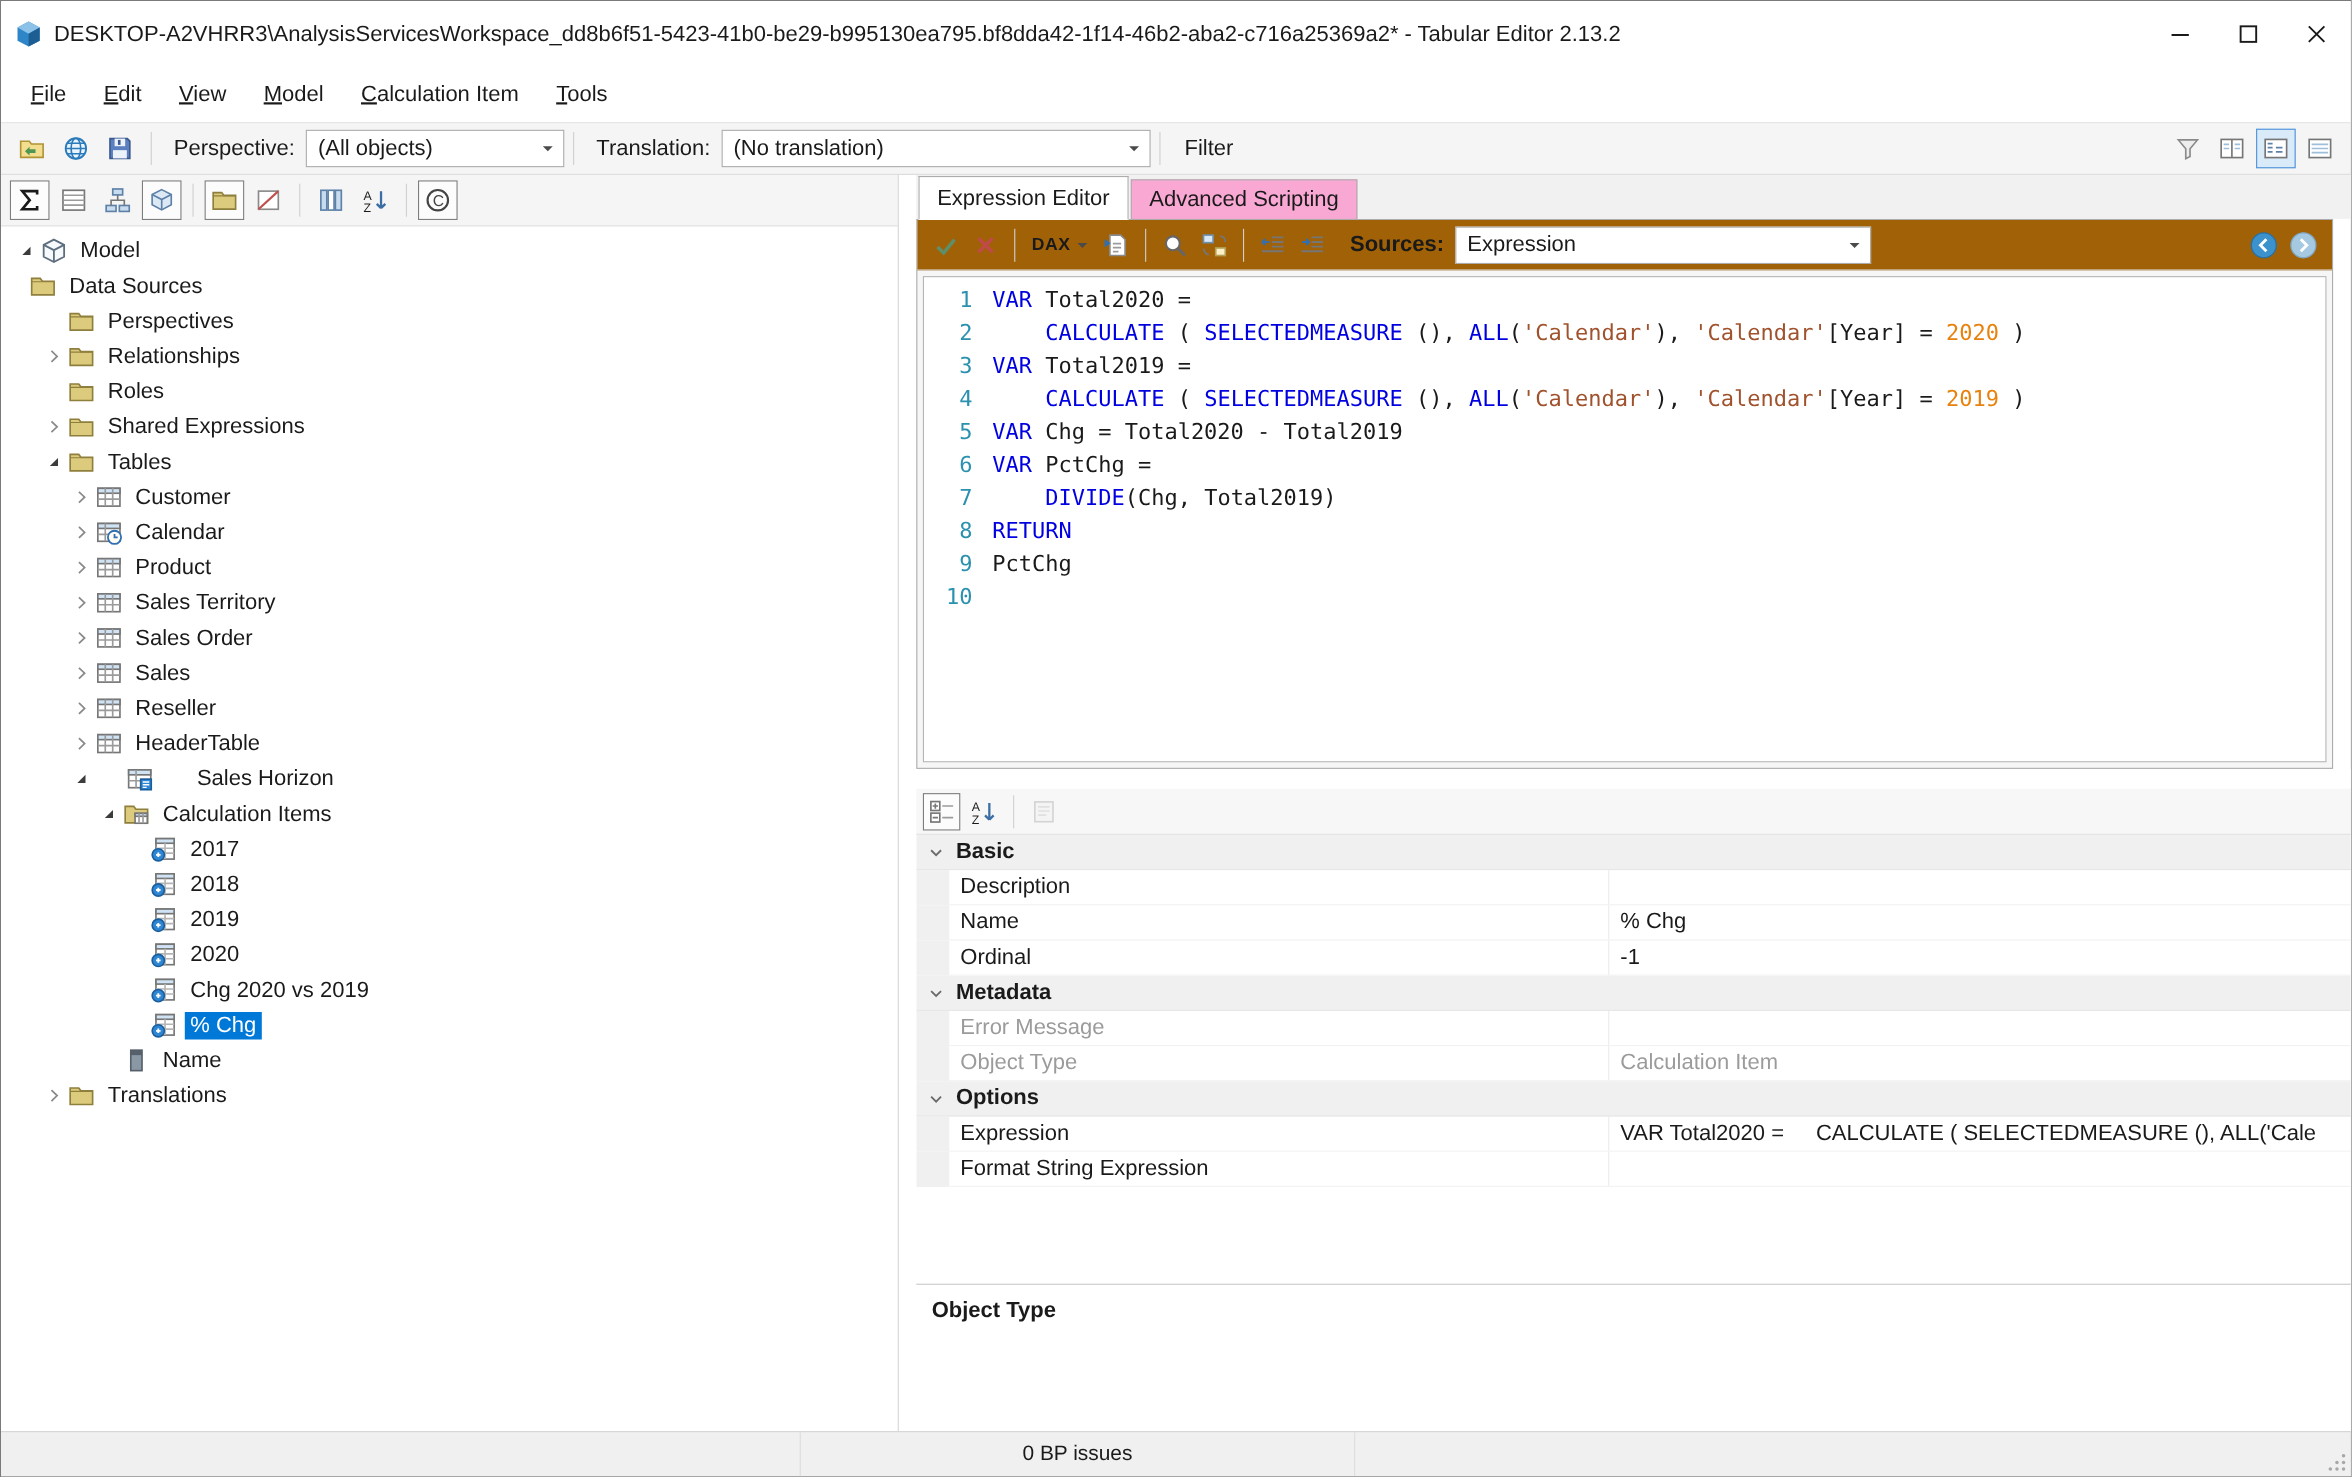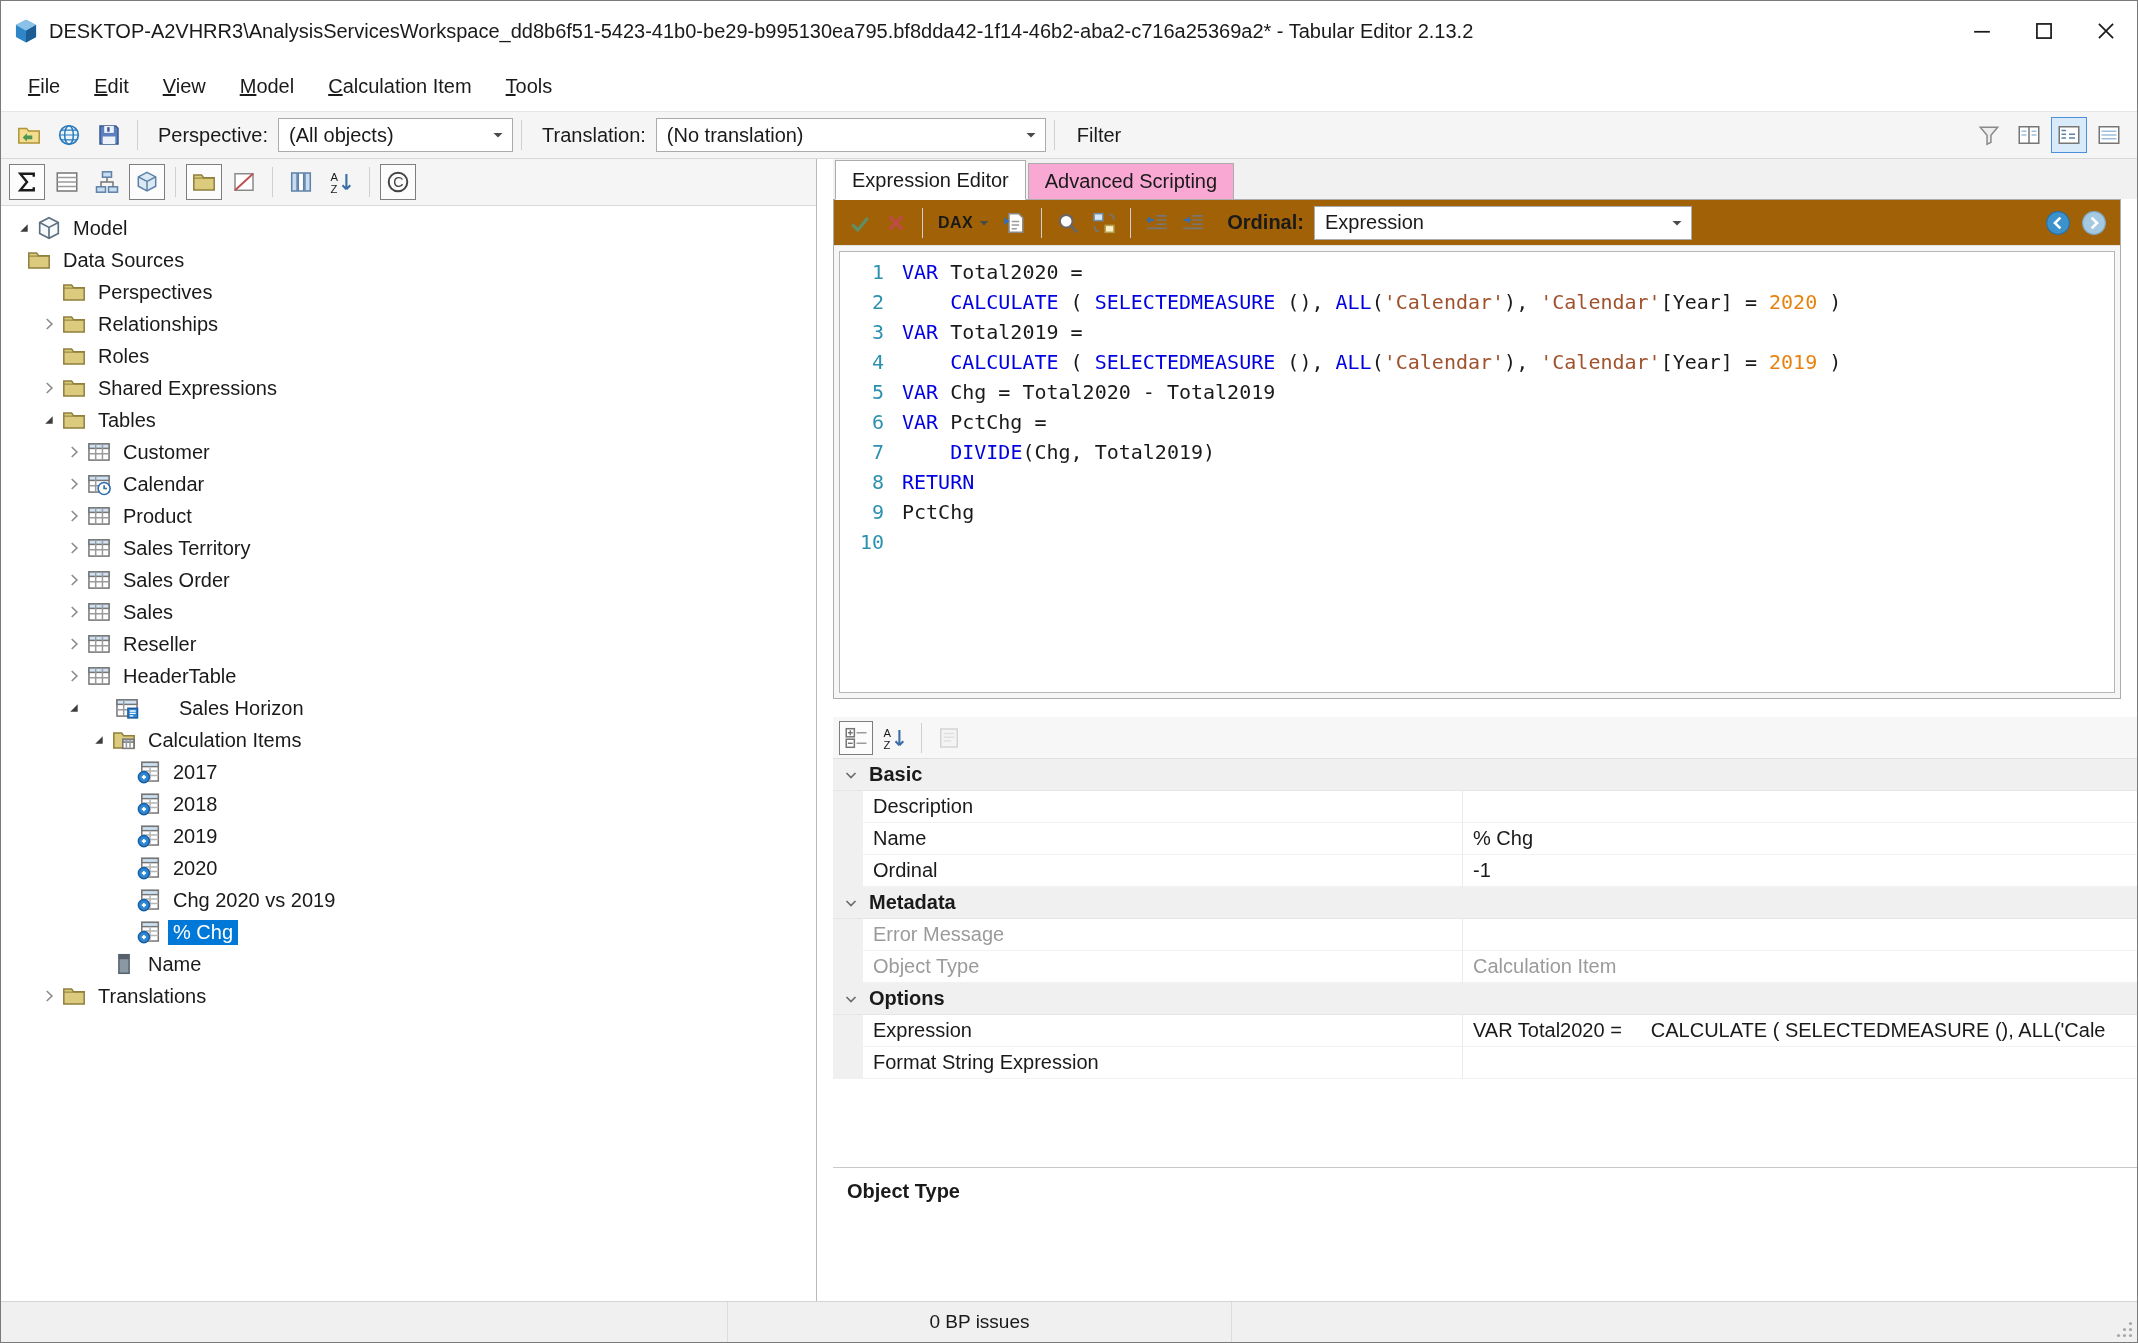--- a/index.html
+++ b/index.html
@@ -700,21 +700,21 @@
                   <path d="M6 6H1.8M3.4 4.2 1.8 6l1.6 1.8" fill="none" stroke="#2F6FB2" stroke-width="1.2"></path>
                 </svg>
               </div>
               <div class="eticon">
                 <svg class="i" viewBox="0 0 16 16">
                   <path d="M7.5 3.2h7M7.5 6h7M7.5 8.8h7M1.5 11.6h13" stroke="#767676" stroke-width="1.1"></path>
                   <path d="M1.8 6H6M4.4 4.2 6 6 4.4 7.8" fill="none" stroke="#2F6FB2" stroke-width="1.2"></path>
                 </svg>
               </div>
             </span>
-          <span class="prop-label">Ordinal:</span>
+          <span class="prop-label">Sources:</span>
           <div class="combo propc">
             <span class="cv">Expression</span>
             <span>
                 <svg width="12" height="10" viewBox="0 0 12 10">
                   <path d="M1.5 3l4.5 4.5L10.5 3z" fill="#4A4A4A"></path>
                 </svg>
               </span>
           </div>
           <div class="tb-spacer"></div>
           <span style="display:flex">

